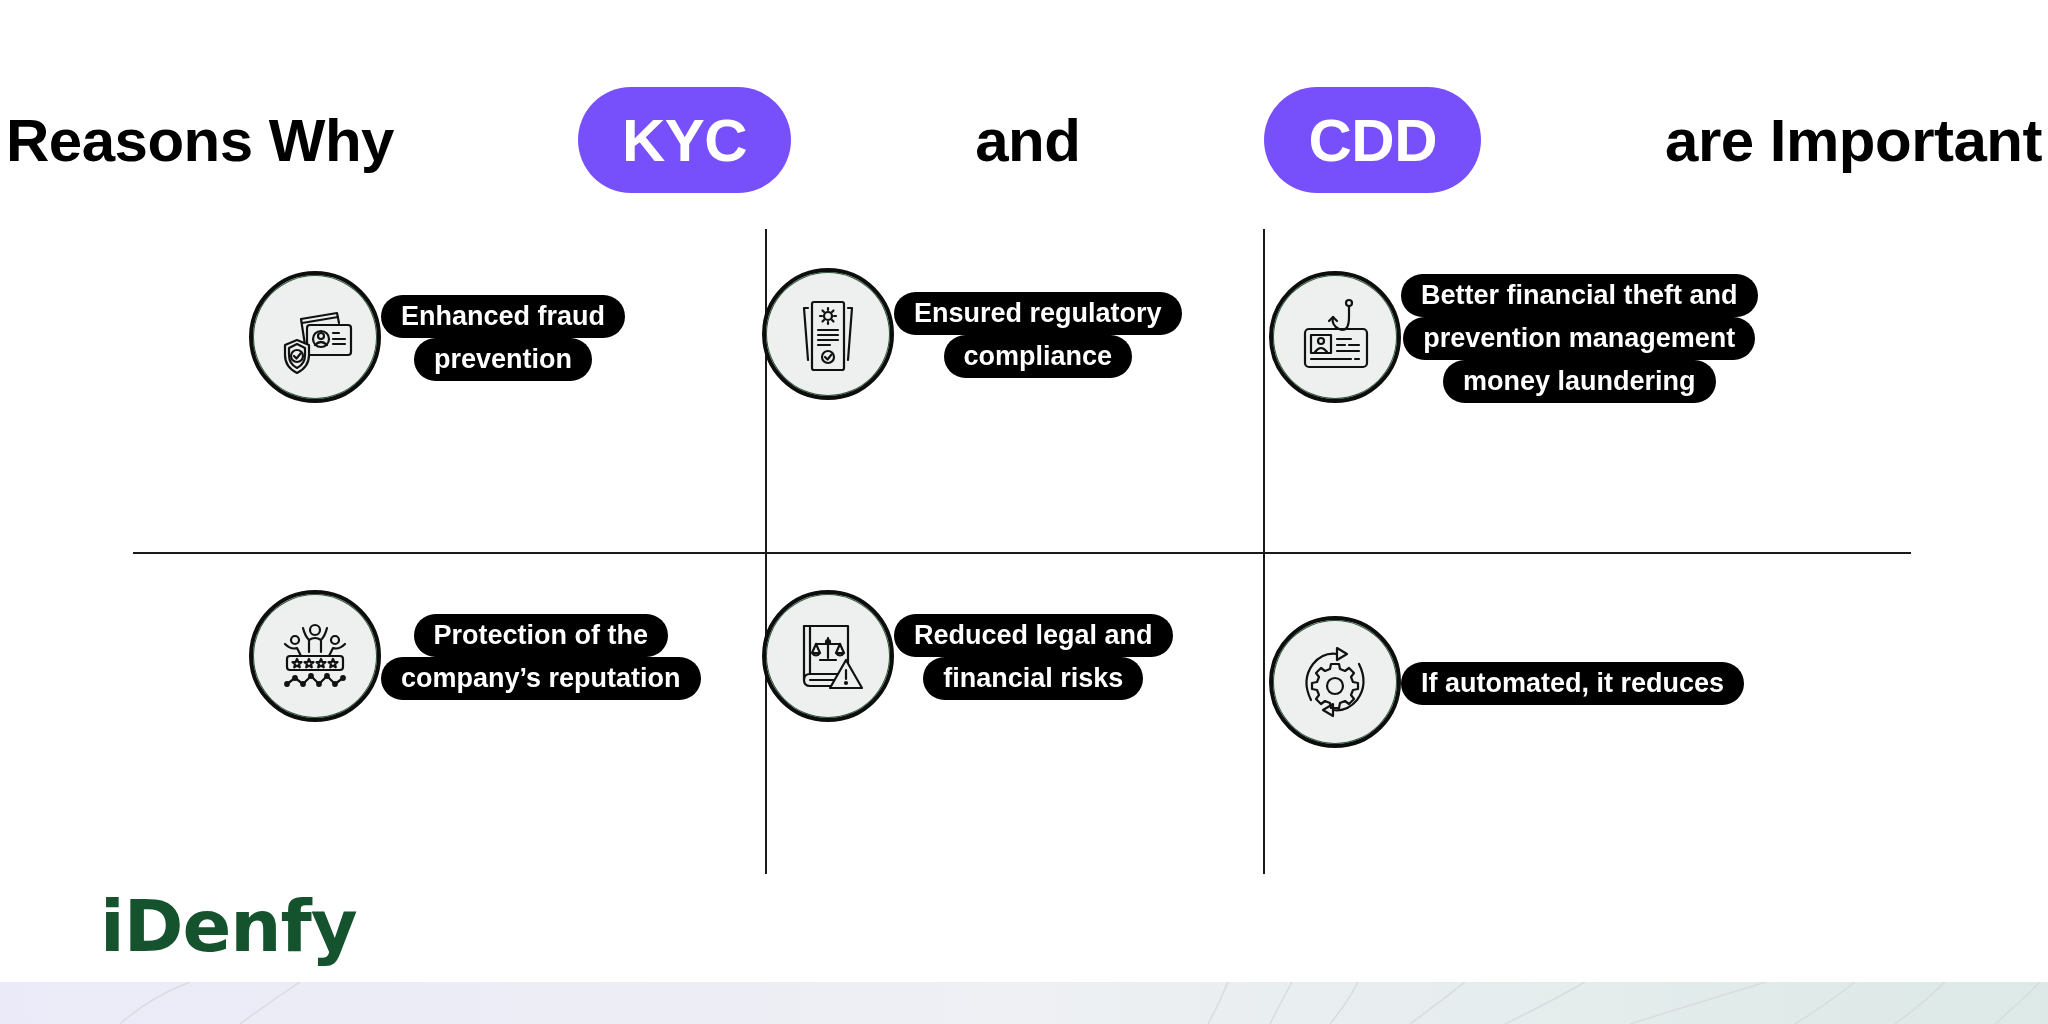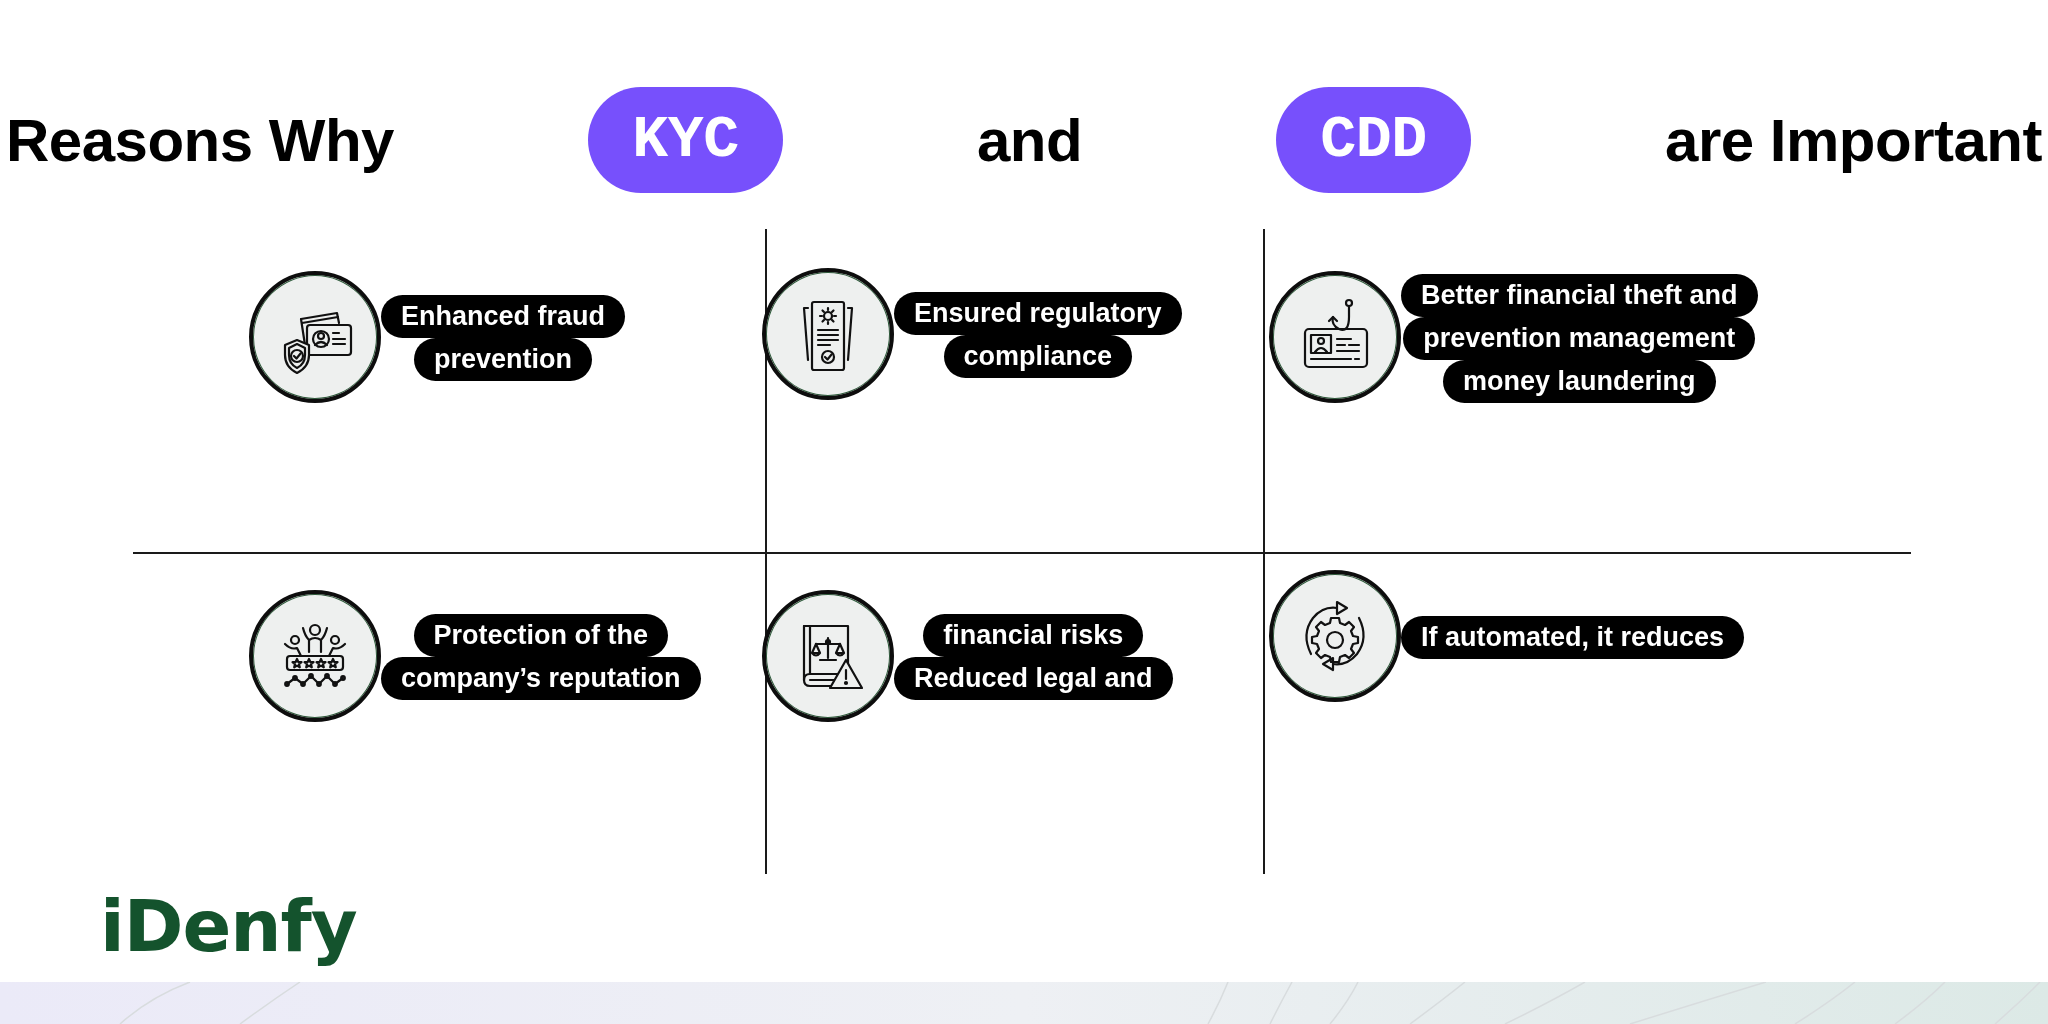--- a/index.html
+++ b/index.html
@@ -1,19 +1,19 @@
 <!DOCTYPE html>
 <html><head>
 <meta charset="utf-8">
 <style>
   html, body { margin:0; padding:0; }
   body { width:2048px; height:1024px; position:relative; overflow:hidden; background:#ffffff; font-family:"Liberation Sans", "DejaVu Sans", sans-serif; }
   .title { position:absolute; left:0; top:86px; width:2048px; height:108px; display:flex; align-items:center; justify-content:space-between; font-weight:700; font-size:60px; color:#000; letter-spacing:-0.5px; }
   .title .txt { padding:0 6px; }
-  .pill-hl { display:inline-flex; align-items:center; justify-content:center; height:106px; border-radius:53px; background:#7750FC; color:#fff; padding:0 44px; margin:0 6px; font-size:60px; font-weight:700;font-family:Liberation Mono, monospace; }
+  .pill-hl { display:inline-flex; align-items:center; justify-content:center; height:106px; border-radius:53px; background:#7750FC; color:#fff; padding:0 44px; margin:0 6px; font-size:60px; font-weight:700; }
   .vline { position:absolute; width:2px; background:#1a1a1a; top:229px; height:645px; }
   .hline { position:absolute; height:2px; background:#1a1a1a; left:133px; width:1778px; top:552px; }
   .cell { position:absolute; width:520px; display:flex; flex-direction:row; align-items:center; }
   .icon-circle { width:124px; height:124px; border-radius:50%; border:4px solid #0d0d0d; background:#eef0ef; display:flex; align-items:center; justify-content:center; box-shadow:0 0 0 1px #2d5a3a inset; }
   .icon-circle svg { width:96px; height:96px; }
   .label { display:flex; flex-direction:column; align-items:center; margin-top:2px; }
   .label .line { background:#000; color:#fff; font-weight:700; font-size:27px; height:43px; line-height:43px; padding:0 20px; border-radius:22px; white-space:nowrap; }
   .logo { position:absolute; left:100px; top:884px; font-size:72px; font-weight:700; color:#14532d; letter-spacing:-1px; font-family:"DejaVu Sans", sans-serif; }
   .footer-band { position:absolute; left:0; top:982px; width:2048px; height:42px; background:linear-gradient(90deg,#ebeaf8 0%,#eef0f4 50%,#dce9e6 100%); overflow:hidden; }
   .footer-band svg { position:absolute; left:0; top:0; }
@@ -136,26 +136,26 @@
       <path d="M48 30 L48 50 M40 52 H56 M36 36 H60"></path>
       <circle cx="48" cy="34" r="2"></circle>
       <path d="M36 36 L32 45 M36 36 L40 45 M32 45 Q36 50 40 45 Z"></path>
       <path d="M60 36 L56 45 M60 36 L64 45 M56 45 Q60 50 64 45 Z"></path>
       <path d="M66 52 L82 80 L50 80 Z" fill="#eef0ef"></path>
       <path d="M66 62 L66 71"></path>
       <circle cx="66" cy="75" r="1"></circle>
     </svg>
   </div>
   <div class="label">
+    <span class="line">Reduced legal and</span>
     <span class="line">financial risks</span>
-    <span class="line">Reduced legal and</span>
   </div>
 </div>
 
-<div class="cell" style="left:1269px; top:570px">
+<div class="cell" style="left:1269px; top:616px">
   <div class="icon-circle">
     <svg viewBox="0 0 96 96" fill="none" stroke="#111" stroke-width="2.2" stroke-linejoin="round" stroke-linecap="round">
       <path d="M24 66 Q14 46 26 30 Q36 18 50 20"></path>
       <path d="M50 14 L60 20 L50 26 Z"></path>
       <path d="M72 30 Q82 50 70 66 Q60 78 46 76"></path>
       <path d="M46 70 L36 76 L46 82 Z"></path>
       <path d="M44 30 L52 30 L53 35 L58 37 L62 34 L67 39 L64 43 L66 48 L71 49 L71 55 L66 56 L64 61 L67 65 L62 70 L58 67 L53 69 L52 74 L44 74 L43 69 L38 67 L34 70 L29 65 L32 61 L30 56 L25 55 L25 49 L30 48 L32 43 L29 39 L34 34 L38 37 L43 35 Z"></path>
       <circle cx="48" cy="52" r="8"></circle>
     </svg>
   </div>

